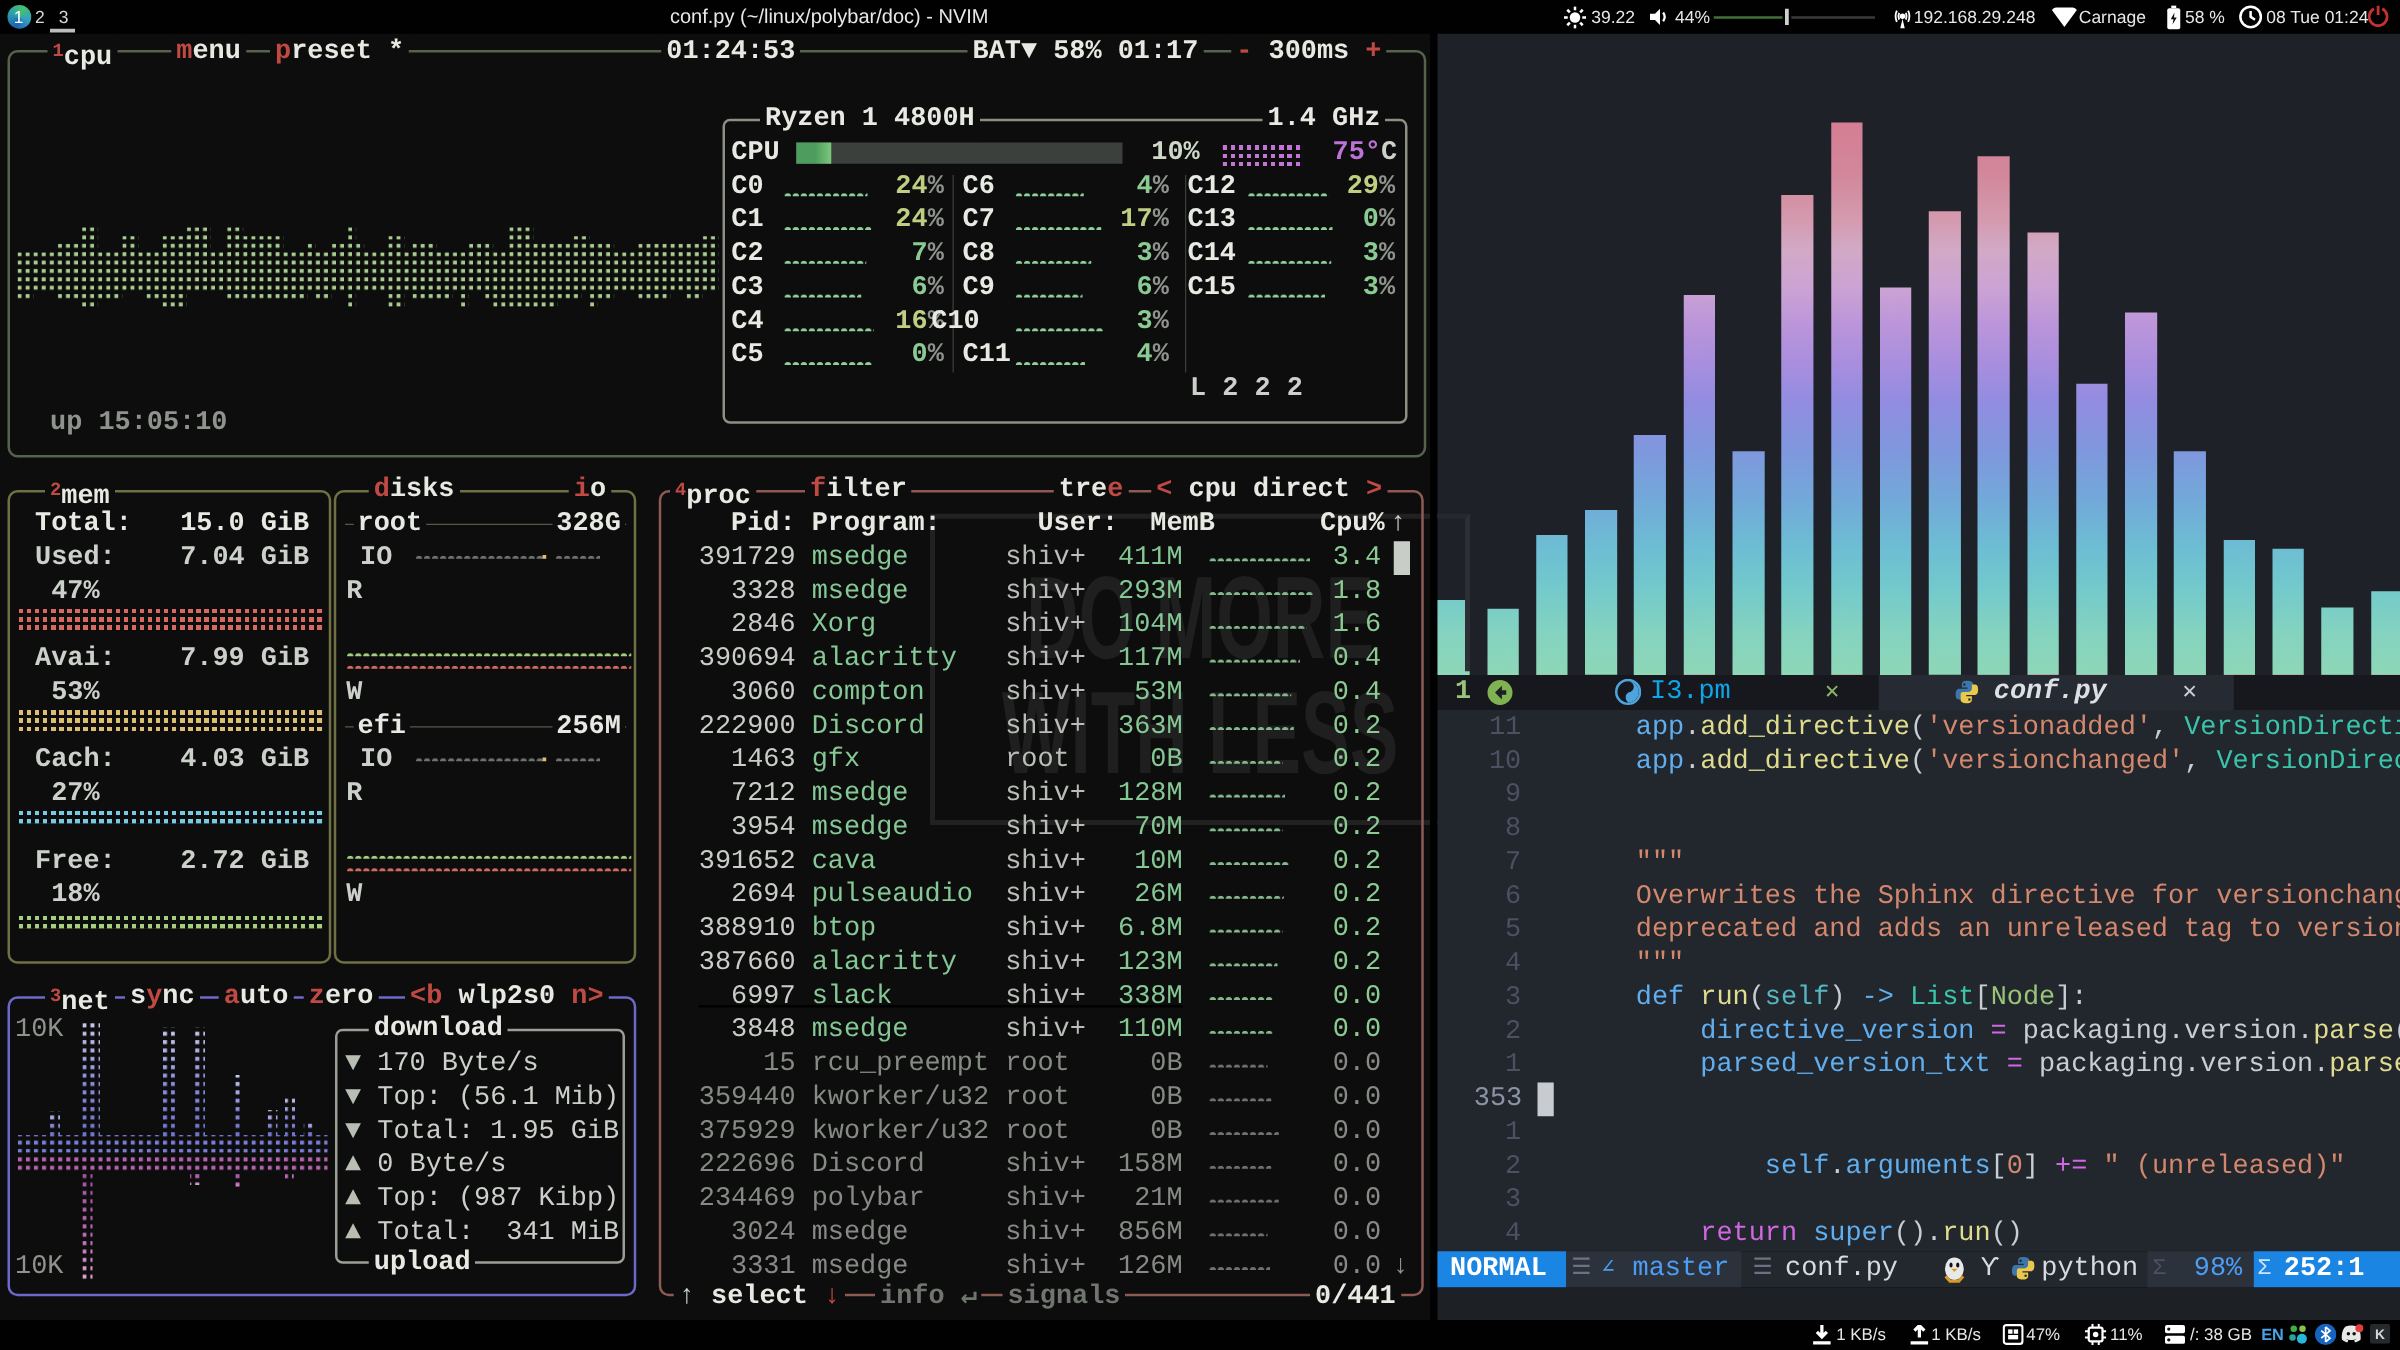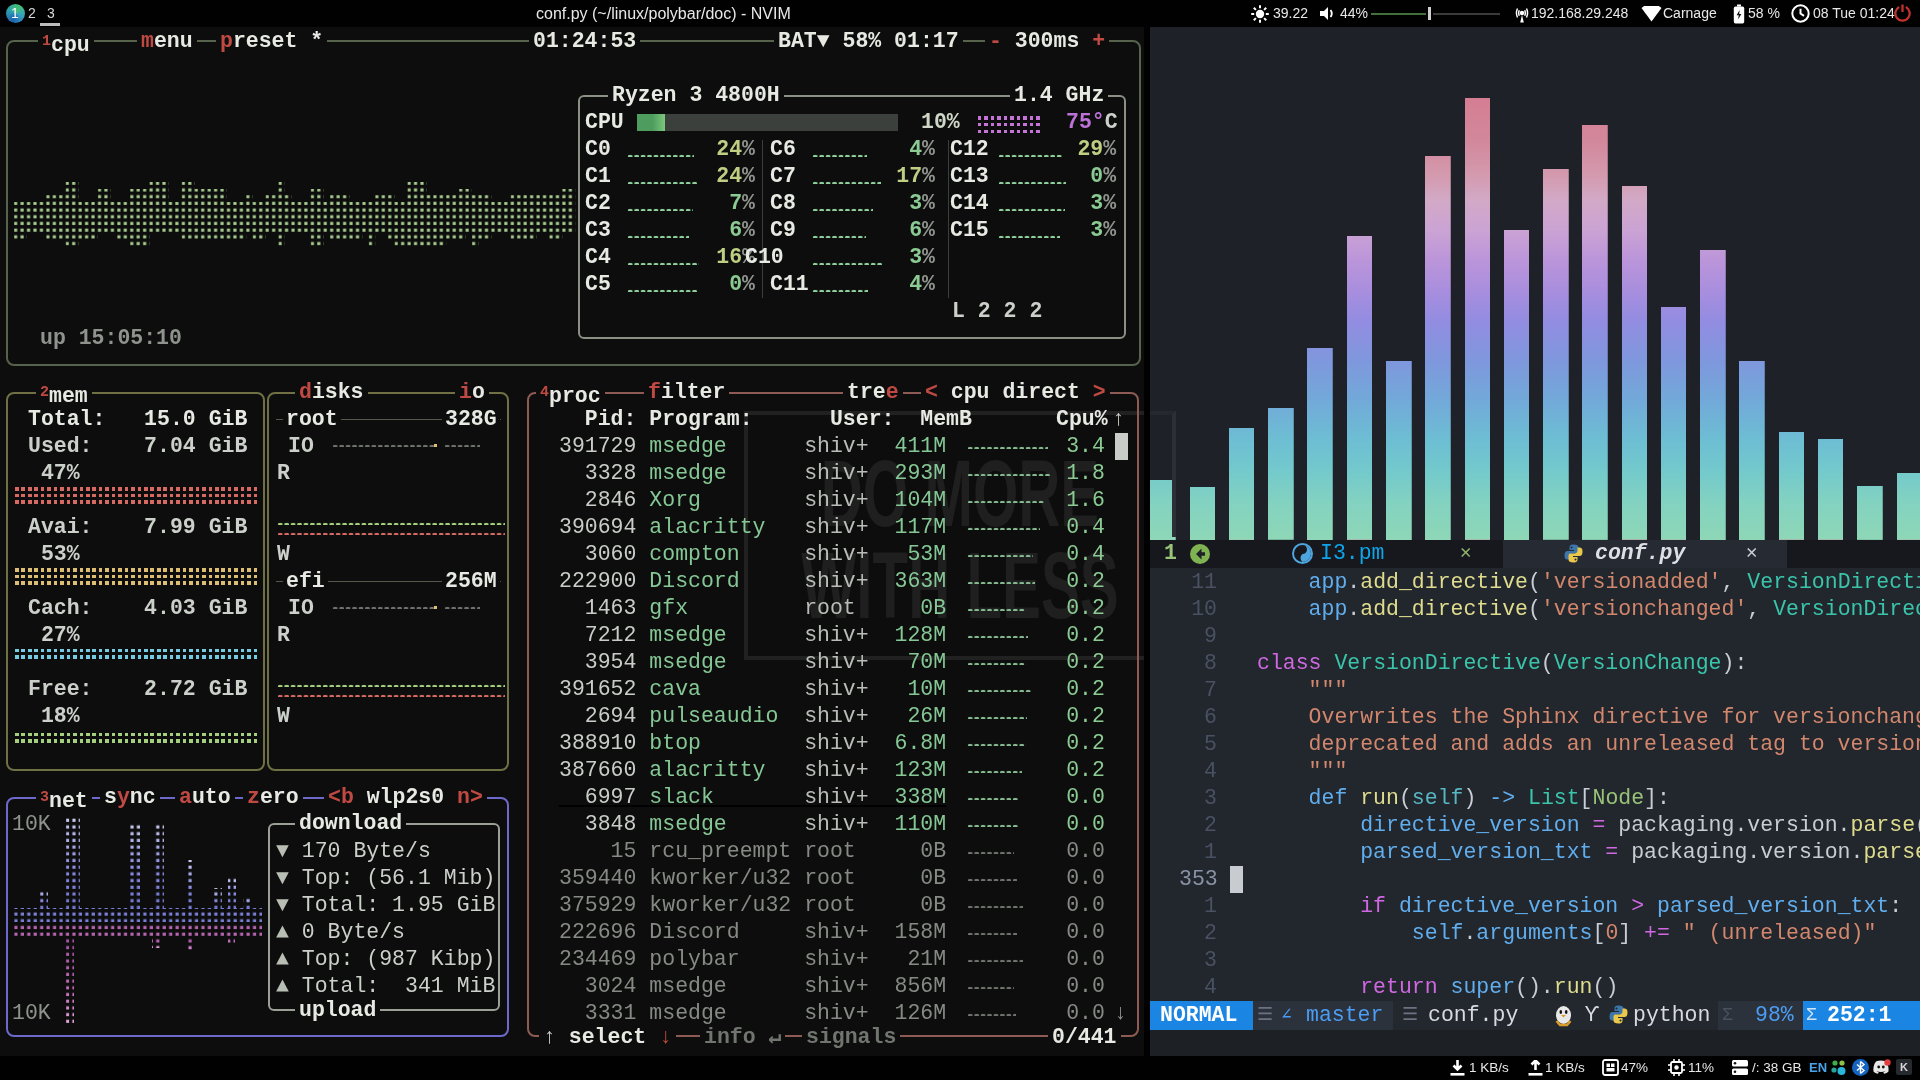--- a/index.html
+++ b/index.html
@@ -70,21 +70,21 @@
 <div class="ab" style="left:1150px;top:411px;width:26px;height:126px;border-right:4px solid #2a2e33;border-top:4px solid #24272c"></div>
 <div class="ab" style="left:6px;top:40px;width:1135px;height:326px;border:2px solid #56624c;border-radius:8px"></div>
 <div class="ab mono" style="left:42px;top:28px;background:#0c0d0c;padding:0 4px;left:38px"><span class="rd" style="font-size:15px;vertical-align:6px">1</span><span class="w">cpu</span></div>
 <div class="ab mono" style="left:137px;top:28px;background:#0c0d0c;padding:0 4px"><span class="rd">m</span><span class="w">enu</span></div>
 <div class="ab mono" style="left:216px;top:28px;background:#0c0d0c;padding:0 4px"><span class="rd">p</span><span class="w">reset *</span></div>
 <div class="ab mono" style="left:529px;top:28px;background:#0c0d0c;padding:0 4px"><span class="w">01:24:53</span></div>
 <div class="ab mono" style="left:774px;top:28px;background:#0c0d0c;padding:0 4px"><span class="w">BAT▼ 58% 01:17</span></div>
 <div class="ab mono" style="left:985px;top:28px;background:#0c0d0c;padding:0 4px"><span class="rd">- </span><span class="w">300ms</span><span class="rd"> +</span></div>
 <div class="ab mono" style="left:40px;top:325px;"><span class="gy">up 15:05:10</span></div>
 <div class="ab" style="left:578px;top:95px;width:548px;height:244px;border:2px solid #8a9084;border-radius:6px"></div>
-<div class="ab mono" style="left:608px;top:82px;background:#0c0d0c;padding:0 4px"><span class="w">Ryzen 3 4800H</span></div>
+<div class="ab mono" style="left:608px;top:82px;background:#0c0d0c;padding:0 4px"><span class="w">Ryzen 1 4800H</span></div>
 <div class="ab mono" style="left:1010px;top:82px;background:#0c0d0c;padding:0 4px"><span class="w">1.4 GHz</span></div>
 <div class="ab mono" style="left:585px;top:109px;"><span class="w">CPU</span></div>
 <div class="ab" style="left:637px;top:114px;width:261px;height:17px;background:#3b403c"></div>
 <div class="ab" style="left:637px;top:114px;width:28px;height:17px;background:linear-gradient(90deg,#4e9d5e 0 55%,#7dc87d)"></div>
 <div class="ab mono" style="left:921px;top:109px;"><span style="color:#cfd8c8">10%</span></div>
 <div class="ab" style="left:978px;top:114px;width:64px;height:19px;background:#c473d6;-webkit-mask-image:repeating-linear-gradient(90deg,#000 0 3.4px,transparent 3.4px 6.5px),repeating-linear-gradient(0deg,#000 0 3.4px,transparent 3.4px 6.7px);-webkit-mask-composite:source-in;mask-composite:intersect"></div>
 <div class="ab mono" style="left:1066px;top:109px;"><span class="vio">75°</span><span class="sw">C</span></div>
 <div class="ab" style="left:762px;top:140px;width:1px;height:158px;background:#3b3f3b"></div>
 <div class="ab" style="left:948px;top:140px;width:1px;height:158px;background:#3b3f3b"></div>
 <div class="ab mono" style="left:585px;top:136px;"><span class="w">C0</span></div>
@@ -415,29 +415,27 @@
 <div class="ab mono mn" style="left:28px;top:244px;width:39px;text-align:right;color:#495162">2</div>
 <div class="ab mono mn" style="left:28px;top:271px;width:39px;text-align:right;color:#495162">1</div>
 <div class="ab mono mn" style="left:29px;top:298px;color:#8a93a5">353</div>
 <div class="ab mono mn" style="left:28px;top:325px;width:39px;text-align:right;color:#495162">1</div>
 <div class="ab mono mn" style="left:28px;top:352px;width:39px;text-align:right;color:#495162">2</div>
 <div class="ab mono mn" style="left:28px;top:379px;width:39px;text-align:right;color:#495162">3</div>
 <div class="ab mono mn" style="left:28px;top:406px;width:39px;text-align:right;color:#495162">4</div>
 <div class="ab" style="left:80px;top:298px;width:13px;height:27px;background:#c8cbd0"></div>
 <div class="ab mono mn" style="left:107px;top:1px"><span style="color:#61aeee">    app</span><span style="color:#c8ccd4">.</span><span style="color:#dfdc8e">add_directive</span><span style="color:#c8ccd4">(</span><span style="color:#d3876d">'versionadded'</span><span style="color:#c8ccd4">, </span><span style="color:#3ac5ab">VersionDirectiv</span></div>
 <div class="ab mono mn" style="left:107px;top:28px"><span style="color:#61aeee">    app</span><span style="color:#c8ccd4">.</span><span style="color:#dfdc8e">add_directive</span><span style="color:#c8ccd4">(</span><span style="color:#d3876d">'versionchanged'</span><span style="color:#c8ccd4">, </span><span style="color:#3ac5ab">VersionDirect</span></div>
-<div class="ab mono mn" style="left:107px;top:82px"><span style="color:#cf68e1">class </span><span style="color:#3ac5ab">VersionDirective</span><span style="color:#c8ccd4">(</span><span style="color:#3ac5ab">VersionChange</span><span style="color:#c8ccd4">):</span></div>
 <div class="ab mono mn" style="left:107px;top:109px"><span style="color:#d3876d">    """</span></div>
 <div class="ab mono mn" style="left:107px;top:136px"><span style="color:#d3876d">    Overwrites the Sphinx directive for versionchange</span></div>
 <div class="ab mono mn" style="left:107px;top:163px"><span style="color:#d3876d">    deprecated and adds an unreleased tag to versions</span></div>
 <div class="ab mono mn" style="left:107px;top:190px"><span style="color:#d3876d">    """</span></div>
 <div class="ab mono mn" style="left:107px;top:217px"><span style="color:#61aeee">    def </span><span style="color:#dfdc8e">run</span><span style="color:#c8ccd4">(</span><span style="color:#56b6c2">self</span><span style="color:#c8ccd4">) </span><span style="color:#61aeee">-&gt; </span><span style="color:#3ac5ab">List</span><span style="color:#c8ccd4">[</span><span style="color:#98c379">Node</span><span style="color:#c8ccd4">]:</span></div>
 <div class="ab mono mn" style="left:107px;top:244px"><span style="color:#61aeee">        directive_version </span><span style="color:#cf68e1">= </span><span style="color:#c8ccd4">packaging.version.</span><span style="color:#dfdc8e">parse</span><span style="color:#c8ccd4">(</span></div>
 <div class="ab mono mn" style="left:107px;top:271px"><span style="color:#61aeee">        parsed_version_txt </span><span style="color:#cf68e1">= </span><span style="color:#c8ccd4">packaging.version.</span><span style="color:#dfdc8e">parse</span></div>
-<div class="ab mono mn" style="left:107px;top:325px"><span style="color:#cf68e1">        if </span><span style="color:#61aeee">directive_version </span><span style="color:#cf68e1">&gt; </span><span style="color:#61aeee">parsed_version_txt</span><span style="color:#c8ccd4">:</span></div>
 <div class="ab mono mn" style="left:107px;top:352px"><span style="color:#61aeee">            self</span><span style="color:#c8ccd4">.</span><span style="color:#61aeee">arguments</span><span style="color:#c8ccd4">[</span><span style="color:#d3876d">0</span><span style="color:#c8ccd4">] </span><span style="color:#cf68e1">+= </span><span style="color:#d3876d">" (unreleased)"</span></div>
 <div class="ab mono mn" style="left:107px;top:406px"><span style="color:#cf68e1">        return </span><span style="color:#61aeee">super</span><span style="color:#c8ccd4">().</span><span style="color:#dfdc8e">run</span><span style="color:#c8ccd4">()</span></div>
 </div>
 <div class="ab" style="left:1150px;top:1001px;width:770px;height:29px;background:#23272e"></div>
 <div class="ab" style="left:1150px;top:1001px;width:103px;height:29px;background:#1a85e2"></div>
 <div class="ab mono" style="left:1160px;top:1001.5px;color:#fff">NORMAL</div>
 <div class="ab" style="left:1253px;top:1001px;width:140px;height:29px;background:#2c323c"></div>
 <div class="ab mono mn" style="left:1257px;top:1001.5px;color:#6b7382;font-size:18px">☰</div>
 <div class="ab mono mn" style="left:1281px;top:1001.5px;color:#4b9df5;font-size:18px">∠</div>
 <div class="ab mono mn" style="left:1306px;top:1001.5px;color:#4b9df5">master</div>

